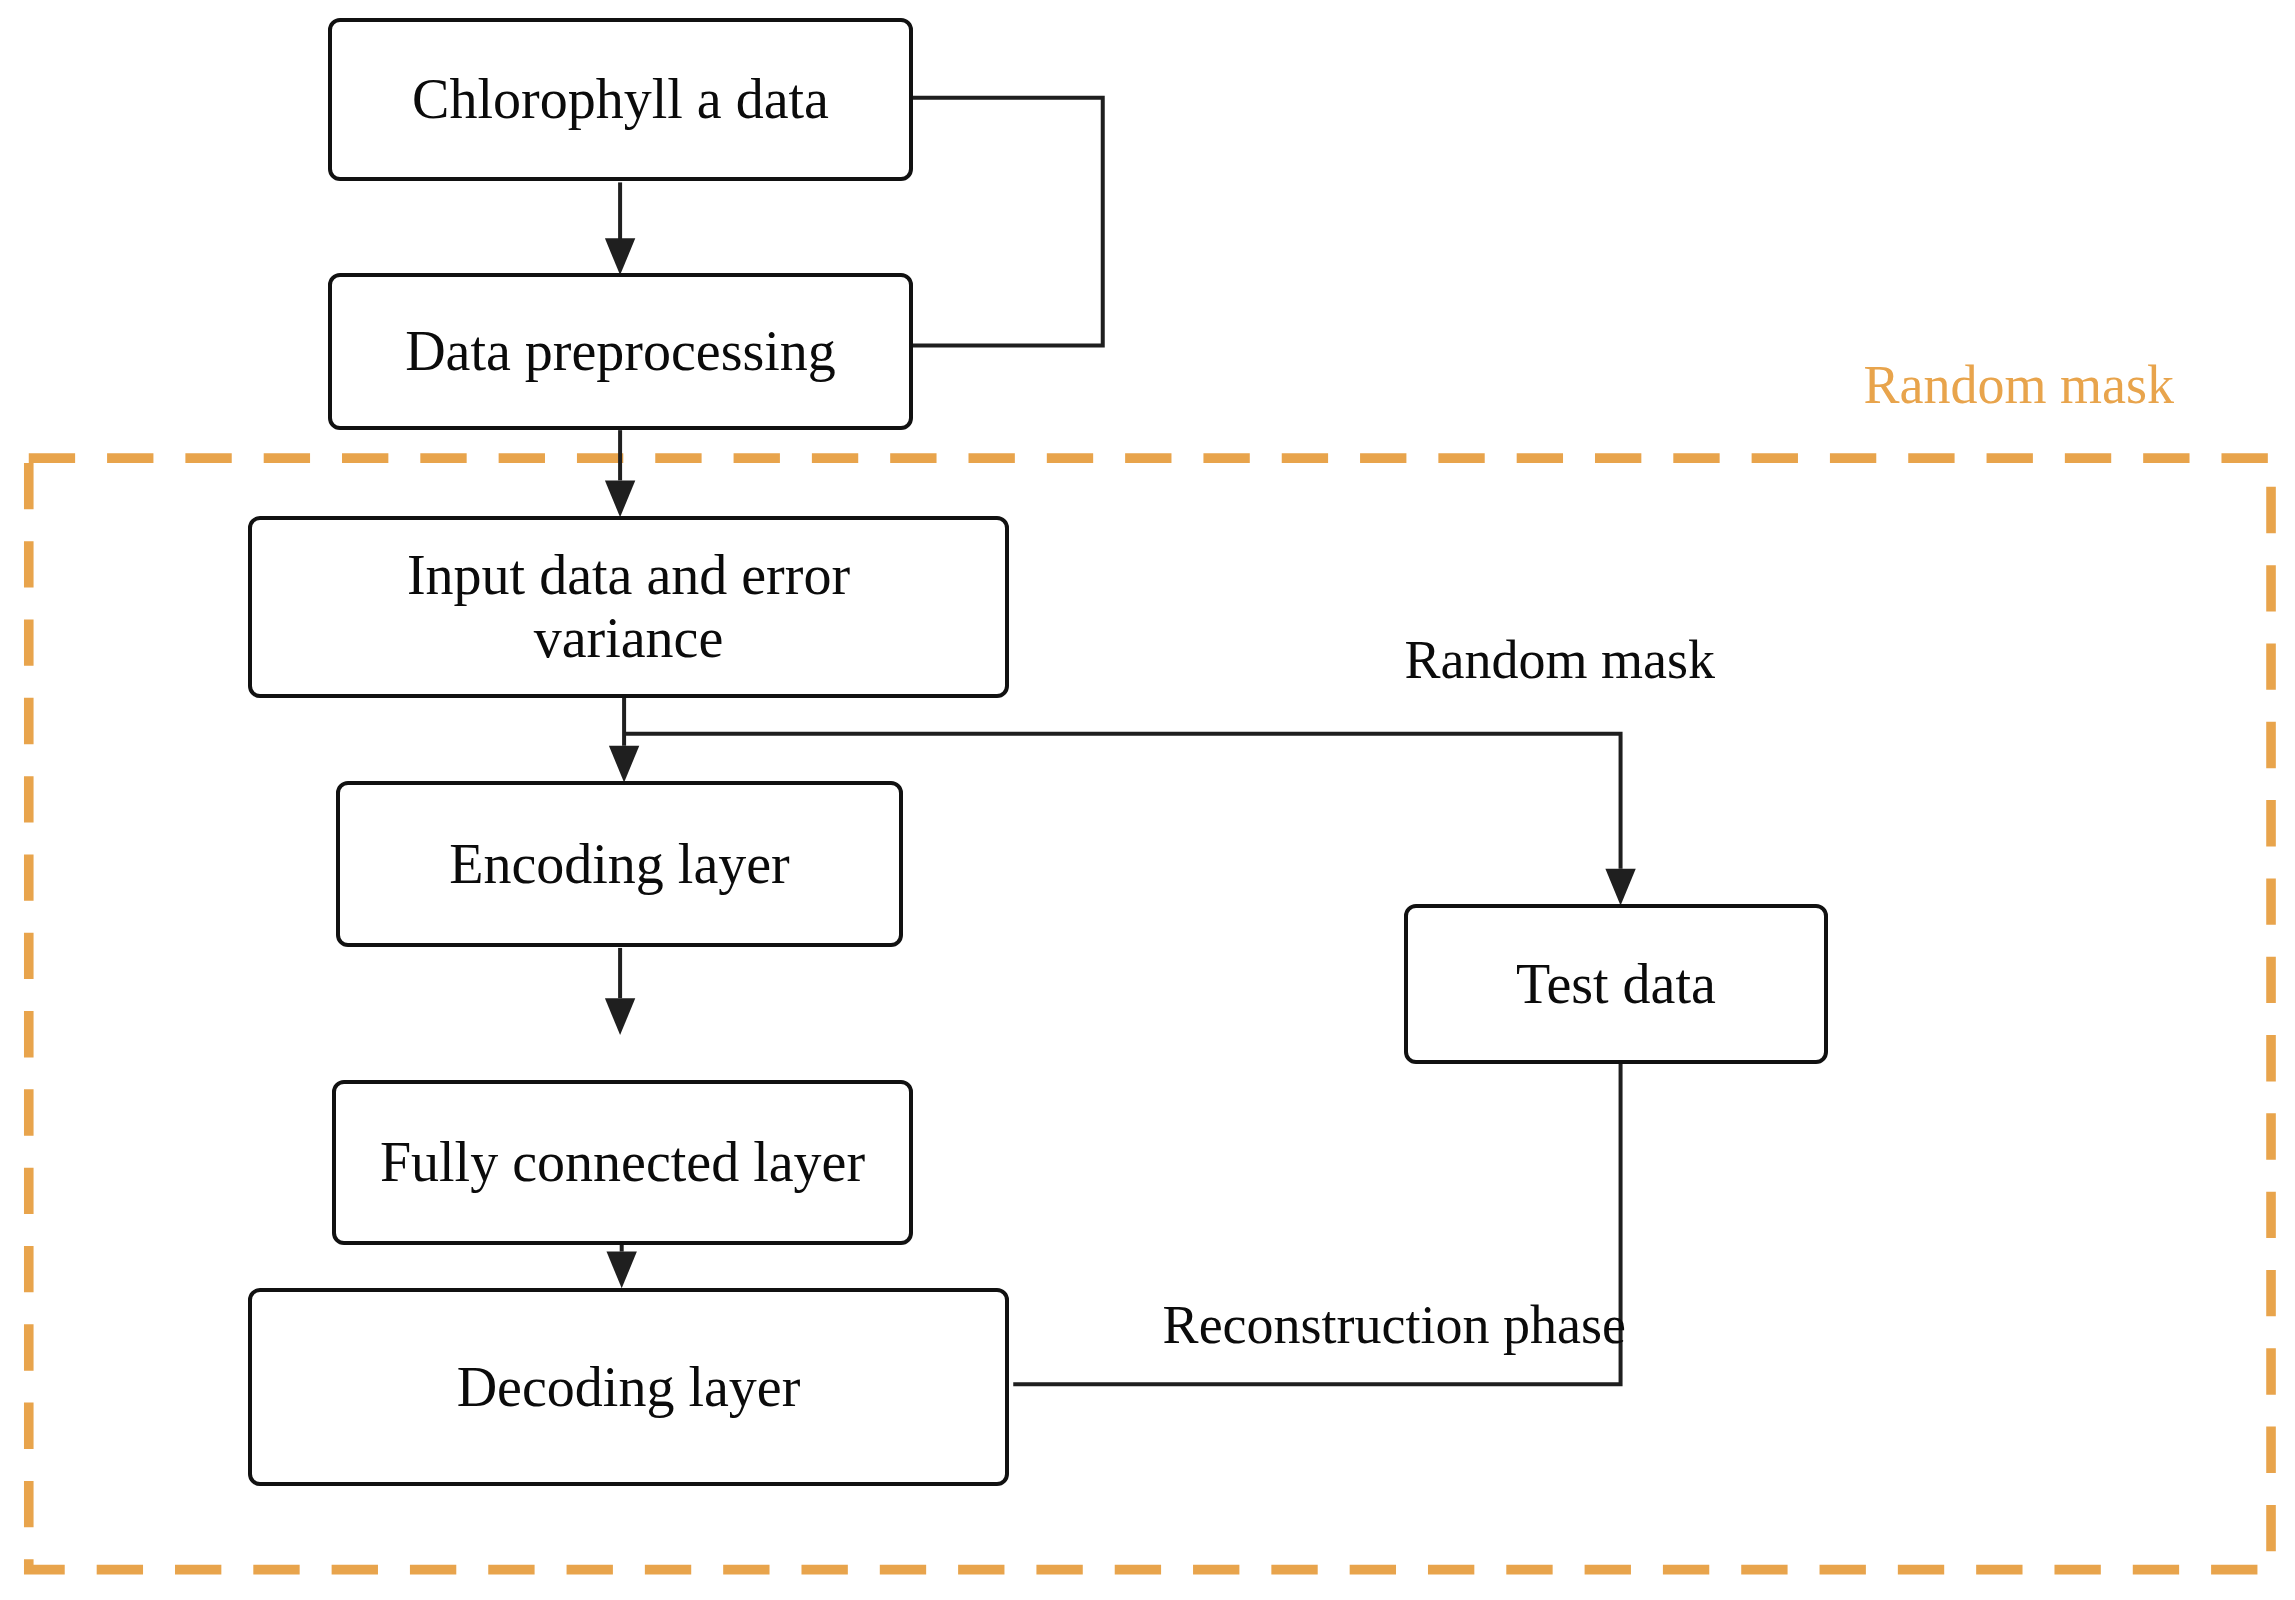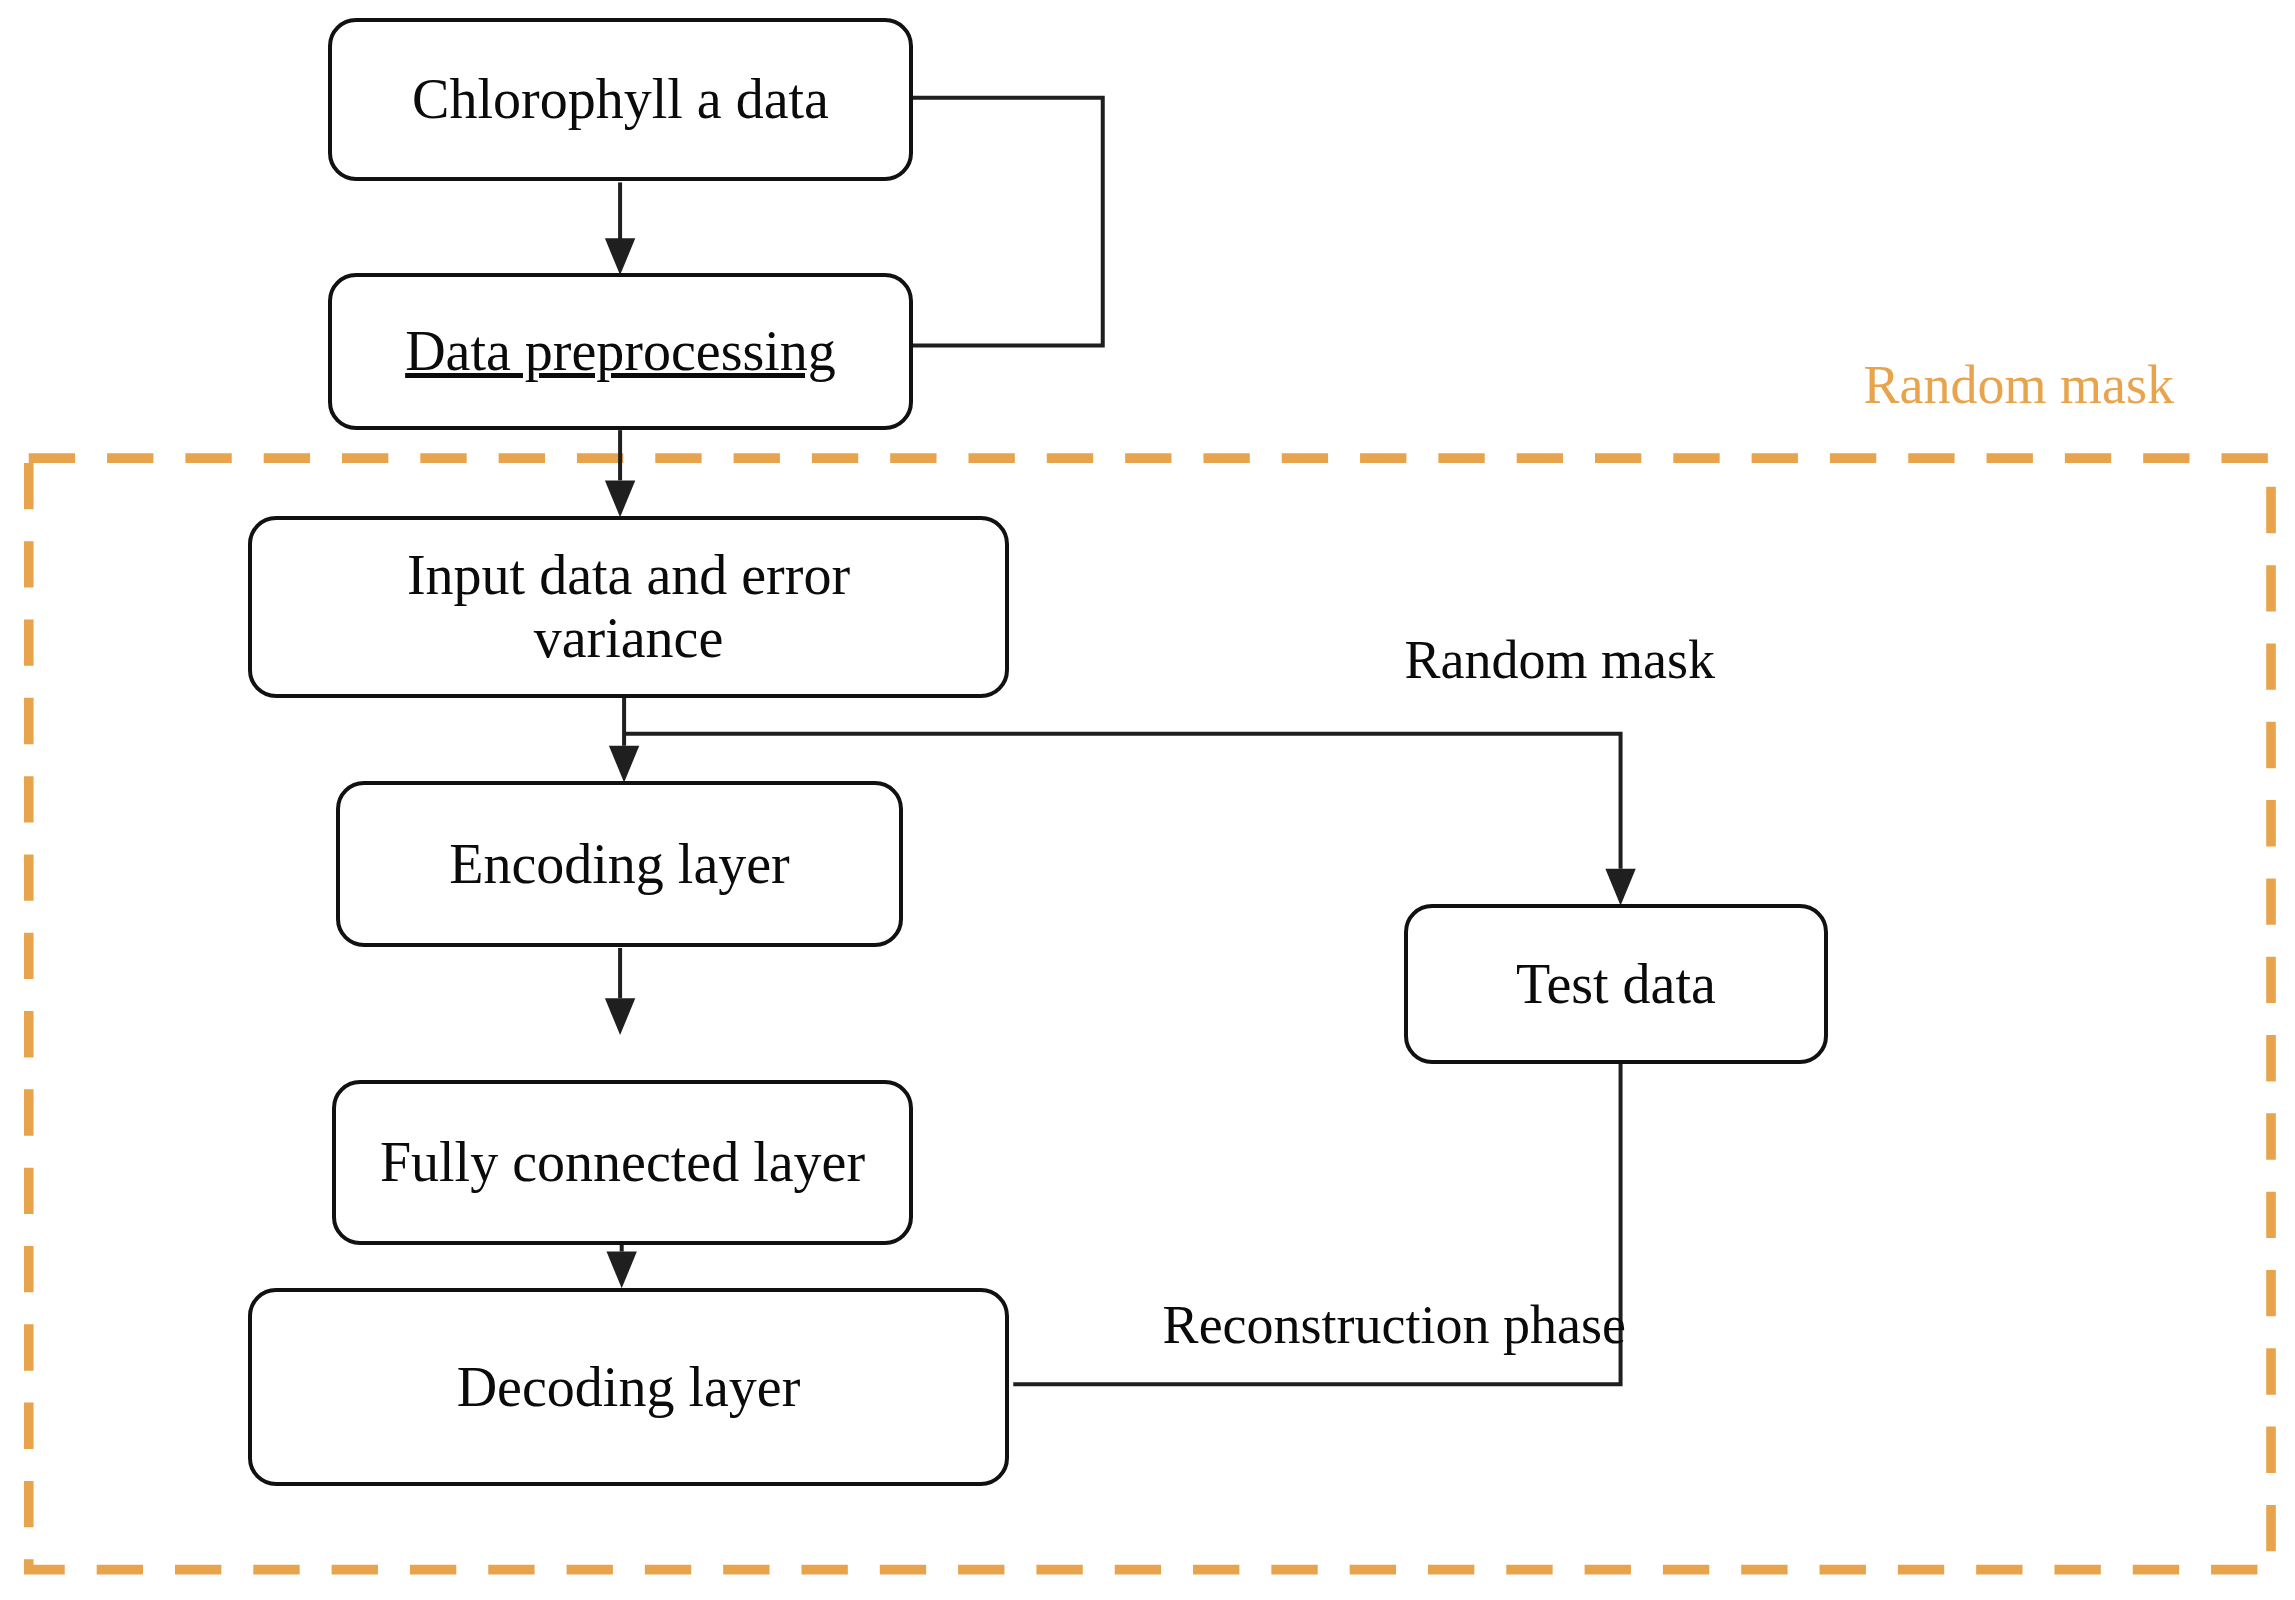--- a/index.html
+++ b/index.html
@@ -29,21 +29,21 @@
     stroke: var(--mask-region);
     stroke-width: 12;
     stroke-dasharray: 58 40;
     fill: none;
   }
   .node {
     position: absolute;
     box-sizing: border-box;
     background: #ffffff;
     border: 4.8px solid var(--box-border);
-    border-radius: 28px;
+    border-radius: 12px;
     display: flex;
     flex-direction: column;
     align-items: center;
     justify-content: center;
     text-align: center;
     color: var(--text);
     font-size: 56px;
     line-height: 1.12;
   }
   .edge-label {
@@ -85,21 +85,21 @@
     <line class="connector" x1="778" y1="1502" x2="778" y2="1566"></line>
     <polygon class="arrowhead" points="778,1612 759,1566 797,1566"></polygon>
 
     <polyline class="connector" points="2028,1331 2028,1732 1268,1732"></polyline>
   </svg>
 
   <div class="node" style="left:328px; top:17.6px; width:585px; height:163px;">
     <span>Chlorophyll a data</span>
   </div>
 
-  <div class="node" style="left:328px; top:273px; width:585px; height:157px;text-decoration:underline;">
+  <div class="node" style="left:328px; top:273px; width:585px; height:157px;">
     <span>Data preprocessing</span>
   </div>
 
   <div class="node" style="left:248px; top:516px; width:761px; height:182px;">
     <span>Input data and error</span>
     <span>variance</span>
   </div>
 
   <div class="node" style="left:336px; top:781px; width:567px; height:166px;">
     <span>Encoding layer</span>

